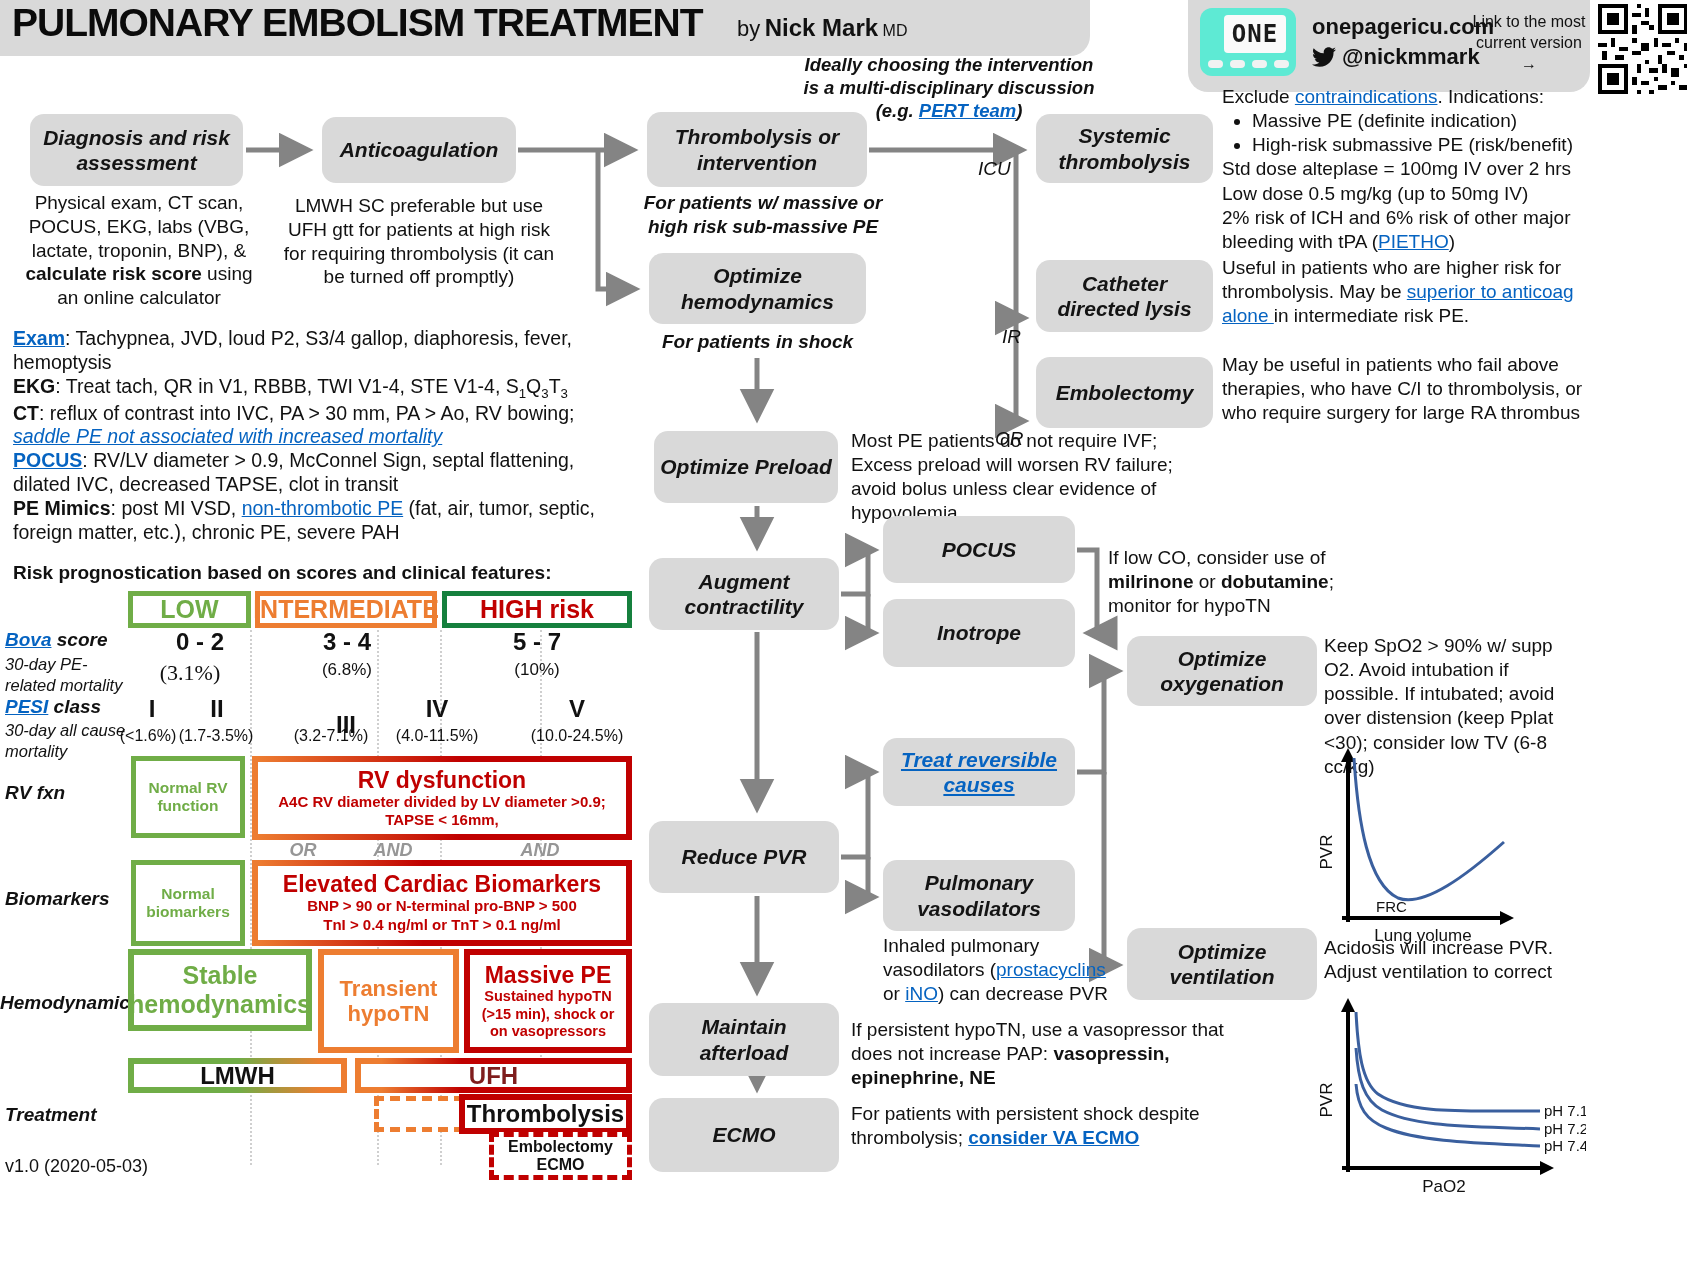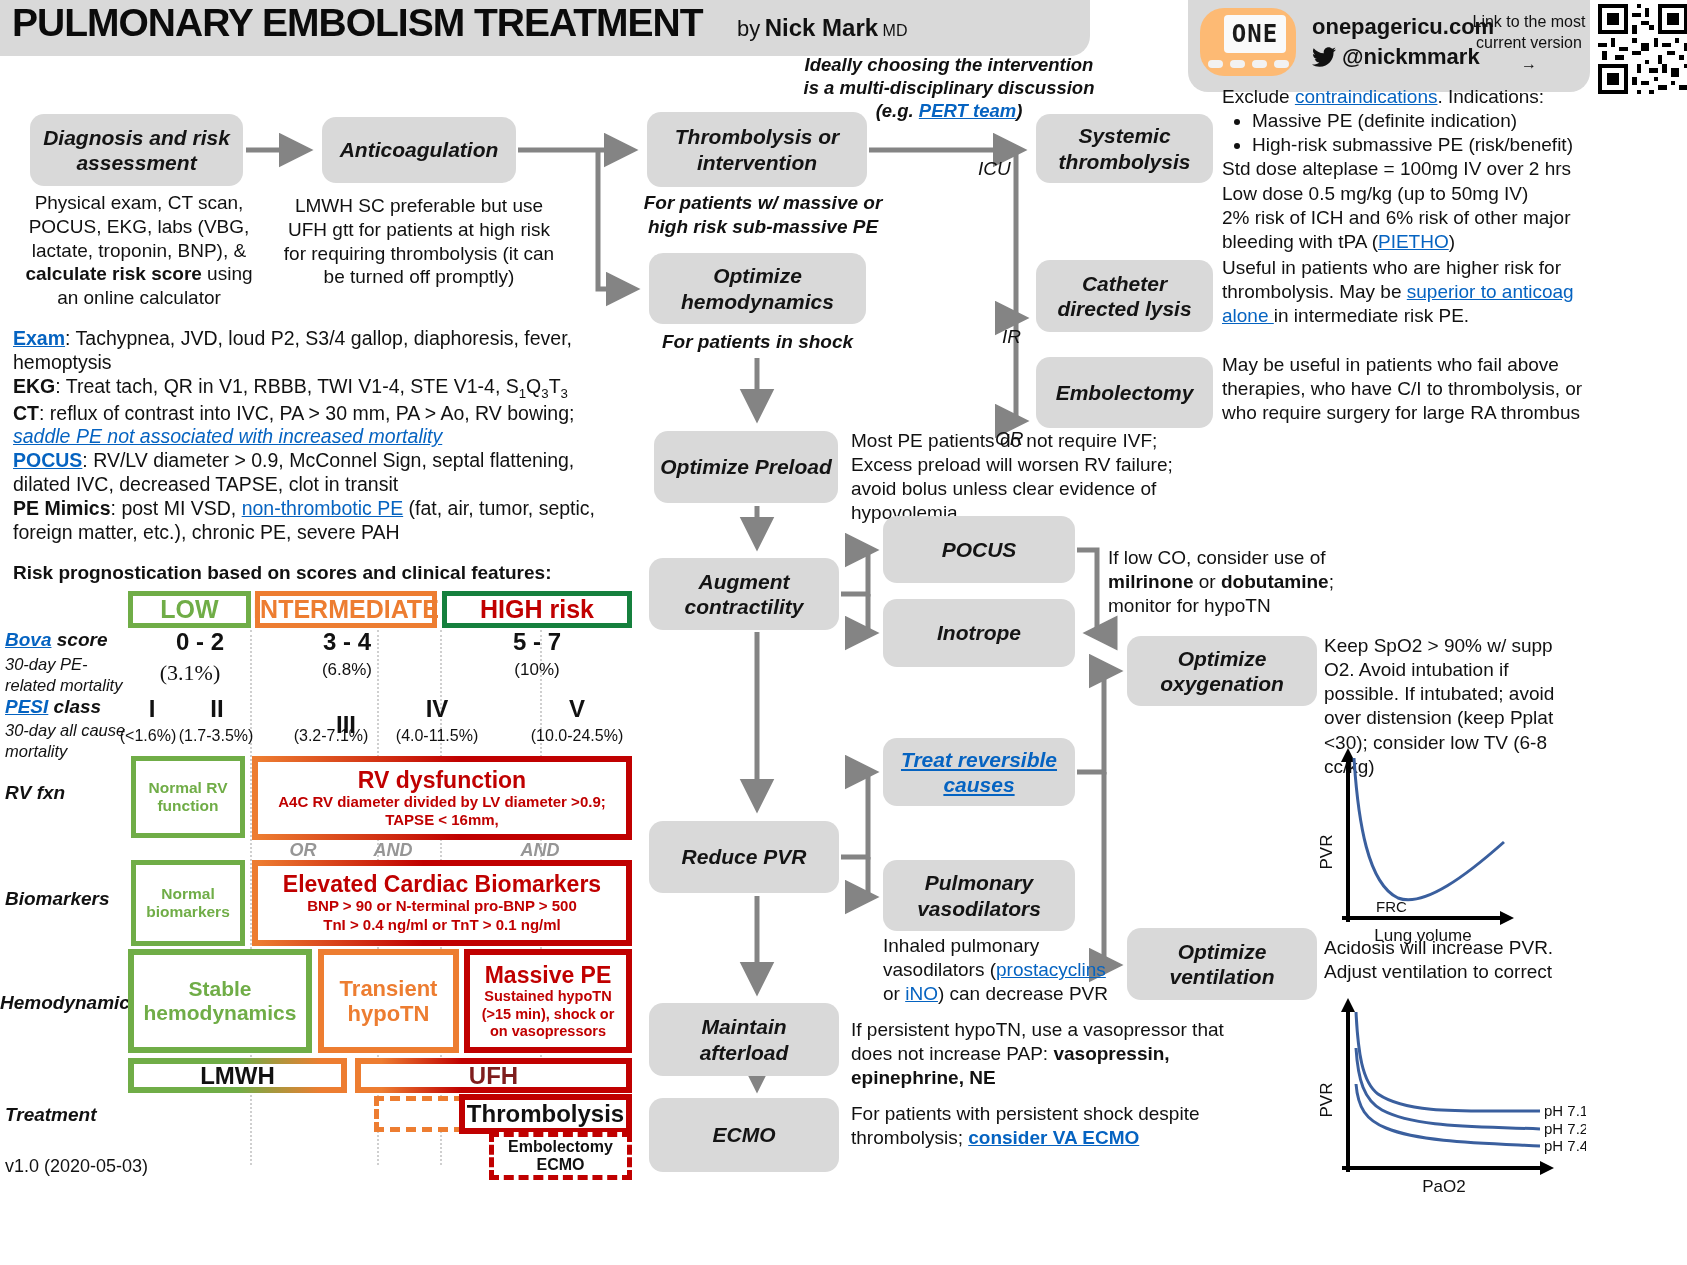--- a/index.html
+++ b/index.html
@@ -17,21 +17,21 @@
   .lnk{color:#0563c1;text-decoration:underline;}
   .sub{vertical-align:sub;font-size:68%;}
   .cbox{position:absolute;display:flex;flex-direction:column;align-items:center;justify-content:center;
         text-align:center;background:#fff;box-sizing:border-box;line-height:1.15;}
   .grn{color:#70ad47;} .org{color:#ed7d31;} .red{color:#c00000;} .gry{color:#969696;}
   .bdr-grn{border:6px solid #70ad47;} .bdr-org{border:6px solid #ed7d31;} .bdr-red{border:6px solid #c00000;}
   .hdrbar{position:absolute;left:0;top:0;width:1090px;height:56px;background:#d9d9d9;border-radius:0 0 20px 0;}
   .rpanel{position:absolute;left:1188px;top:0;width:402px;height:92px;background:#d9d9d9;border-radius:0 0 20px 20px;}
   .title{position:absolute;left:12px;top:1px;font-size:39px;font-weight:800;letter-spacing:-1px;color:#0b0b0b;white-space:nowrap;}
   .dotline{position:absolute;width:0;border-left:2px dotted #cfcfcf;}
-  .onebody{position:absolute;left:1200px;top:8px;width:96px;height:68px;background:#fdba74;border-radius:24px;}
+  .onebody{position:absolute;left:1200px;top:8px;width:96px;height:68px;background:#5eead4;border-radius:12px;}
   .onescreen{position:absolute;left:24px;top:7px;width:62px;height:38px;background:#fafafa;border-radius:4px;
              display:flex;align-items:center;justify-content:center;font-family:"DejaVu Sans Mono",monospace;
              font-weight:bold;font-size:24px;letter-spacing:1px;color:#1a1a1a;}
   .onedash{position:absolute;top:52px;width:15px;height:8px;background:#f2f2f2;border-radius:4px;}
   .qr{position:absolute;left:1598px;top:2px;}
 </style>
 </head>
 <body>
 
 <div id="poster">
@@ -243,21 +243,21 @@
 
   <div class="abs ib" style="left:5px;top:888px;font-size:19px;">Biomarkers</div>
   <div class="cbox grn b" style="left:131px;top:860px;width:114px;height:86px;border:5px solid #70ad47;font-size:15.5px;padding:4px;">Normal biomarkers</div>
   <div class="cbox" style="left:252px;top:860px;width:380px;height:86px;border:6px solid;border-image:linear-gradient(to right,#ed7d31 0%,#c00000 45%) 1;padding:2px 6px;">
     <div class="red b" style="font-size:23px;">Elevated Cardiac Biomarkers</div>
     <div class="red b" style="font-size:15px;line-height:1.25;">BNP &gt; 90 or N-terminal pro-BNP &gt; 500</div>
     <div class="red b" style="font-size:15px;line-height:1.25;">TnI &gt; 0.4 ng/ml or TnT &gt; 0.1 ng/ml</div>
   </div>
 
   <div class="abs ib" style="left:0px;top:992px;font-size:19px;">Hemodynamics</div>
-  <div class="cbox grn b bdr-grn" style="left:128px;top:949px;width:184px;height:104px;font-size:21px;padding:0;">Stable hemodynamics</div>
+  <div class="cbox grn b bdr-grn" style="left:128px;top:949px;width:184px;height:82px;font-size:25px;padding:0;">Stable hemodynamics</div>
   <div class="cbox org b bdr-org" style="left:318px;top:949px;width:141px;height:104px;font-size:22px;padding:4px;">Transient hypoTN</div>
   <div class="cbox bdr-red" style="left:464px;top:949px;width:168px;height:104px;padding:2px 4px;">
     <div class="red b" style="font-size:23px;">Massive PE</div>
     <div class="red b" style="font-size:14.5px;line-height:1.2;">Sustained hypoTN (&gt;15 min), shock or on vasopressors</div>
   </div>
 
   <div class="cbox b" style="left:128px;top:1058px;width:219px;height:35px;border:6px solid;border-image:linear-gradient(to right,#70ad47 50%,#ed7d31 90%) 1;font-size:24px;color:#111;">LMWH</div>
   <div class="cbox b" style="left:355px;top:1058px;width:277px;height:35px;border:6px solid;border-image:linear-gradient(to right,#ed7d31 8%,#c00000 38%) 1;font-size:24px;color:#7f1d1d;">UFH</div>
   <div class="abs ib" style="left:5px;top:1104px;font-size:19px;">Treatment</div>
   <div class="abs" style="left:374px;top:1096px;width:90px;height:36px;border:5px dashed #ed7d31;box-sizing:border-box;background:#fff;"></div>

